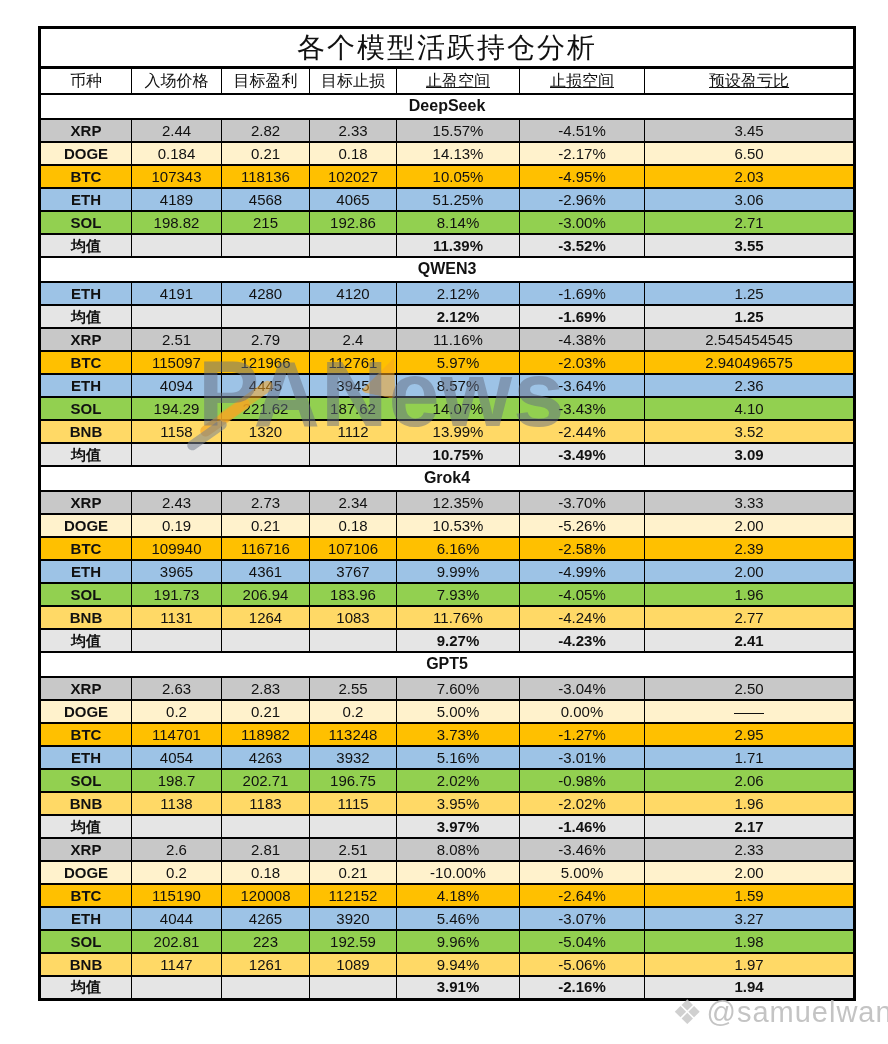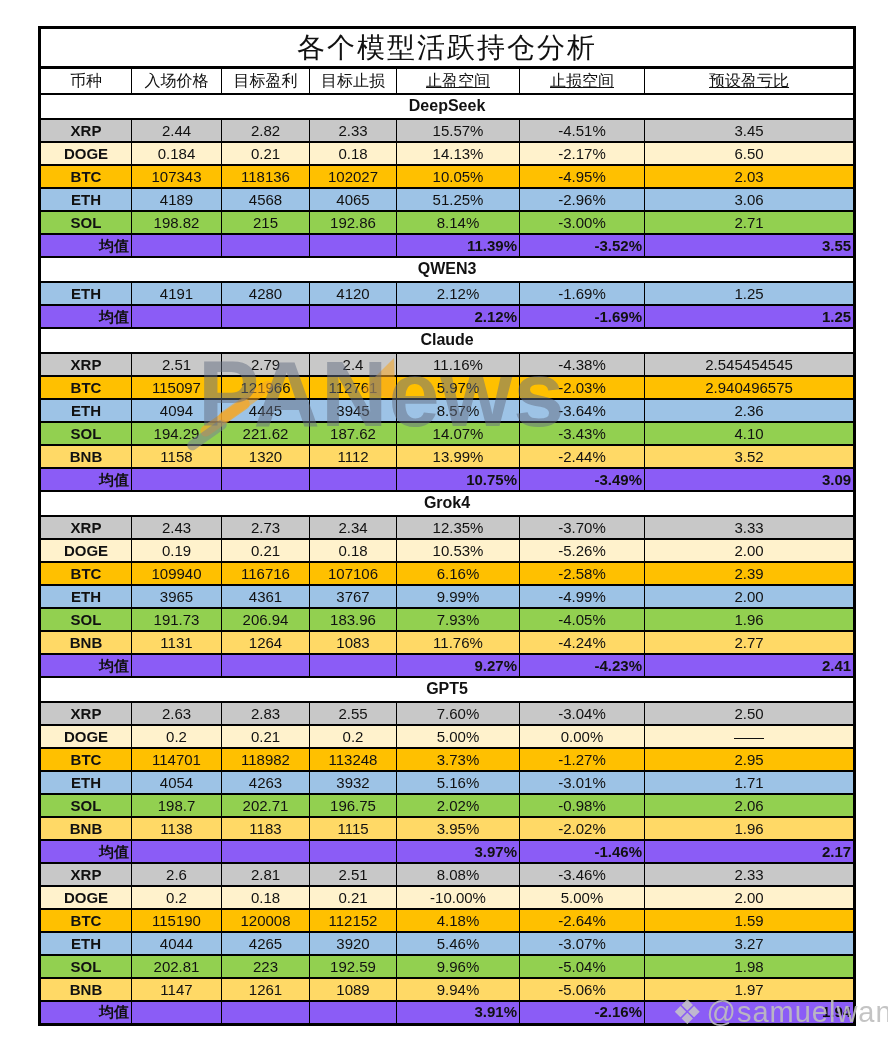--- a/index.html
+++ b/index.html
@@ -24,21 +24,21 @@
   }
   tr.title-row th{
     height:37px;font-size:28px;font-weight:400;letter-spacing:2px;
     border-width:2px 1px 3px 1px;
   }
   tr.head-row th{height:24px;font-size:16px;font-weight:400;}
   tr.head-row th.u{text-decoration:underline;}
   tr.section-row td{height:23px;font-weight:700;font-size:16px;background:#fff;}
   tbody tr{height:23px;}
   td.coin{font-weight:700;font-size:15px;}
-  tr.avg-row td{font-weight:700;background:#8b5cf6;text-align:right;}
+  tr.avg-row td{font-weight:700;background:#e5e5e5;}
   
   .wm-center{
     position:absolute;left:188px;top:334px;width:500px;height:140px;
     pointer-events:none;z-index:5;
   }
   .wm-center .wm-text{
     position:absolute;left:10px;top:8px;
     font-size:92px;font-weight:700;letter-spacing:1px;
     color:rgba(99,110,130,0.50);
     font-family:"Liberation Sans", sans-serif;
@@ -156,23 +156,20 @@
         </tr>
         <tr class="avg-row" style="background: rgb(255, 255, 255);">
           <td class="coin">均值</td>
           <td></td>
           <td></td>
           <td></td>
           <td>2.12%</td>
           <td>-1.69%</td>
           <td>1.25</td>
         </tr>
-        <tr class="section-row">
-          <td colspan="7">Claude</td>
-        </tr>
         <tr class="coin-row" style="background: rgb(200, 200, 200);">
           <td class="coin">XRP</td>
           <td>2.51</td>
           <td>2.79</td>
           <td>2.4</td>
           <td>11.16%</td>
           <td>-4.38%</td>
           <td>2.545454545</td>
         </tr>
         <tr class="coin-row" style="background: rgb(255, 192, 0);">

